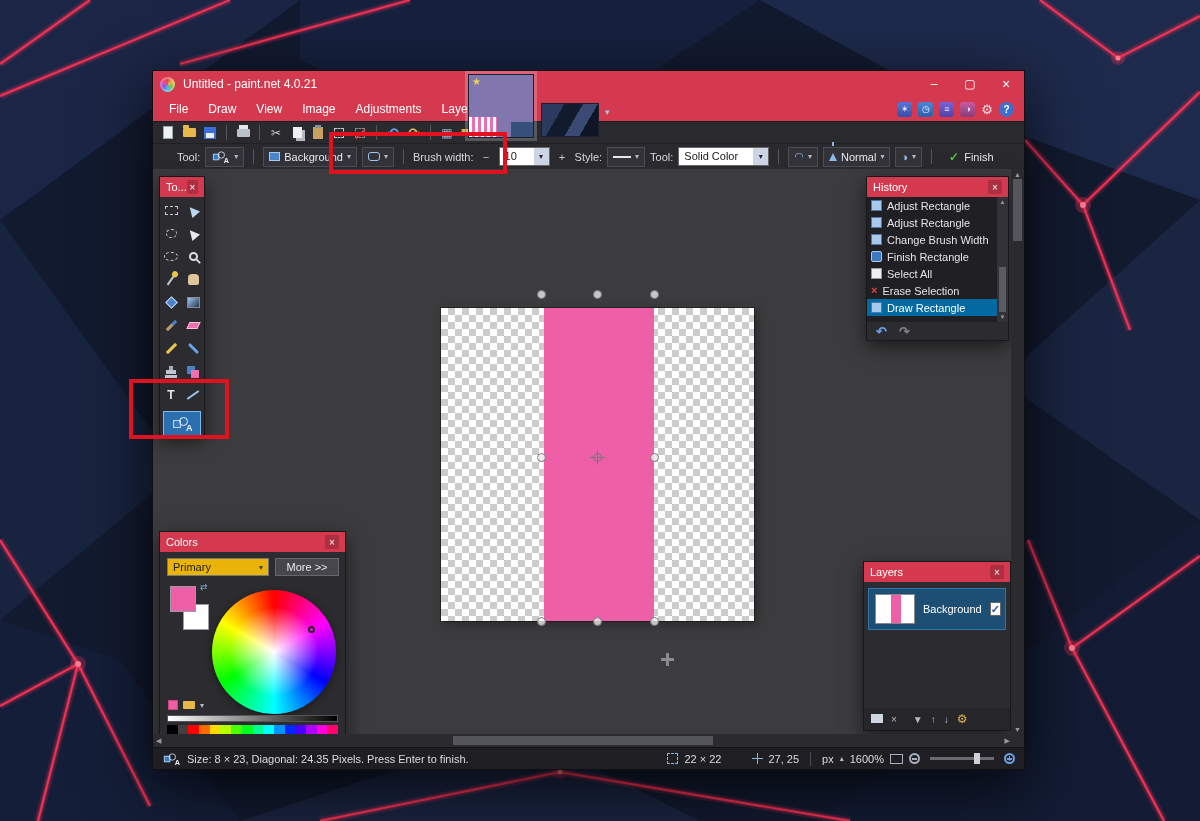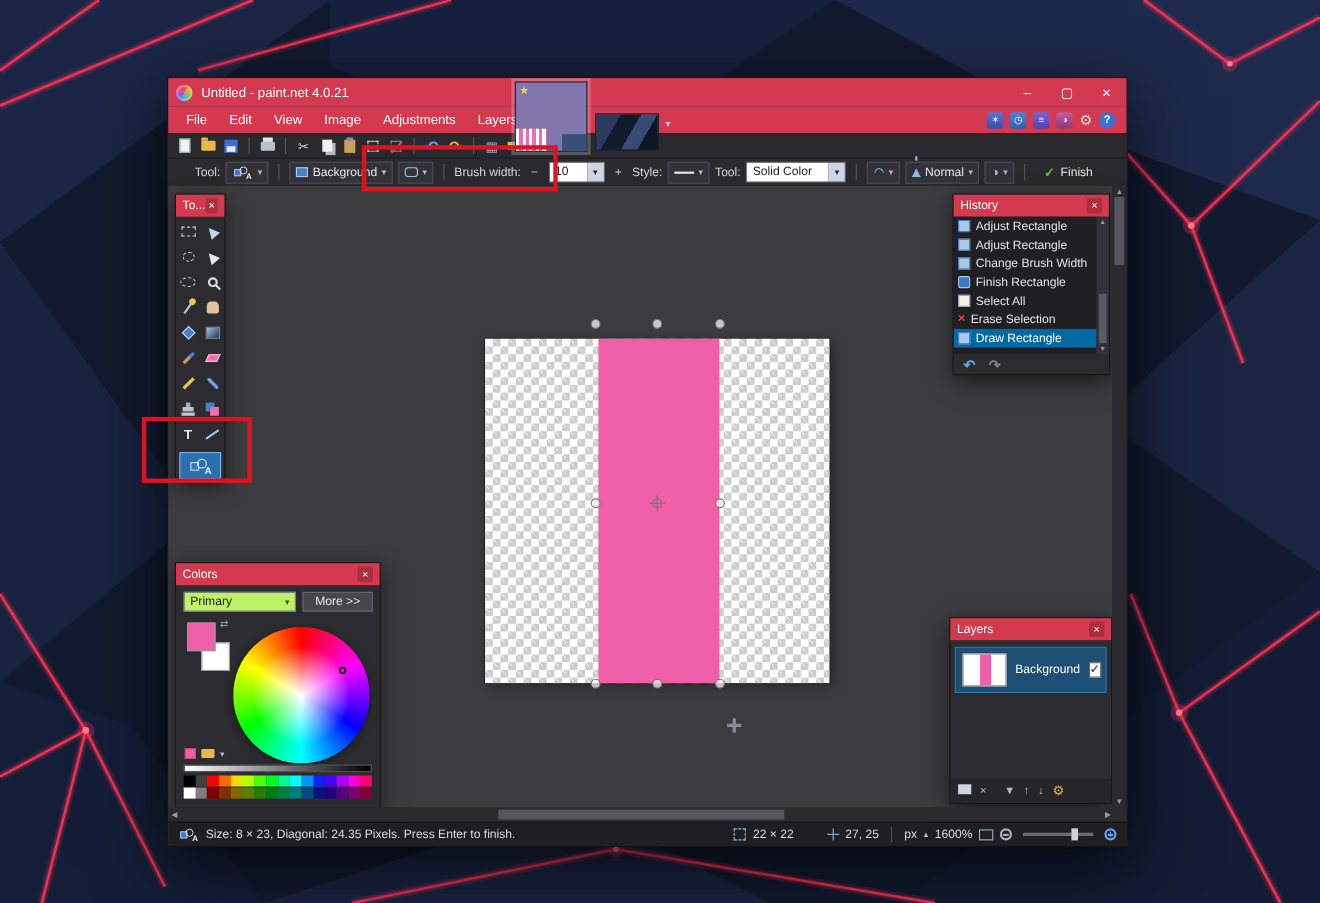--- a/index.html
+++ b/index.html
@@ -124,22 +124,22 @@
 .hic-doc{background:#f0f0f2;border:1px solid #999;}
 .hic-x{width:auto;color:#e04848;font-weight:bold;font-size:11px;line-height:11px;}
 .hsb{position:absolute;right:0;top:20px;bottom:18px;width:11px;background:#323238;color:#9a9aa2;font-size:7px;text-align:center;}
 .hsb-up{position:absolute;top:1px;left:0;right:0;}
 .hsb-dn{position:absolute;bottom:1px;left:0;right:0;}
 .hthumb{position:absolute;left:2px;right:2px;top:56%;height:36%;background:#5a5a62;}
 .hfoot{position:absolute;left:0;right:0;bottom:0;height:18px;background:#2c2c30;display:flex;align-items:center;gap:12px;padding-left:9px;font-size:13px;font-weight:bold;}
 .hundo{color:#6aa2e8;}
 .hredo{color:#80808a;}
 
-#p-colors{left:6px;top:440px;width:187px;height:224px;}
-.c-mode{position:absolute;left:7px;top:26px;width:102px;height:18px;background:#bef264;color:#222;border:1px solid #777;display:flex;align-items:center;padding:0 5px;}
+#p-colors{left:6px;top:460px;width:187px;height:224px;}
+.c-mode{position:absolute;left:7px;top:26px;width:102px;height:18px;background:#eab308;color:#222;border:1px solid #777;display:flex;align-items:center;padding:0 5px;}
 .c-mode .caret{margin-left:auto;color:#444;}
 .c-more{position:absolute;left:115px;top:26px;width:64px;height:18px;background:#46464c;border:1px solid #66666e;color:#e8e8ec;display:flex;align-items:center;justify-content:center;}
 .sw{position:absolute;width:26px;height:26px;border:1px solid #9a9aa2;}
 .sw-pri{left:10px;top:54px;background:#ef5fa7;z-index:2;}
 .sw-sec{left:23px;top:72px;background:#fff;}
 .sw-swap{position:absolute;left:40px;top:50px;color:#8ab4e0;font-size:9px;}
 .wheel{position:absolute;left:52px;top:58px;width:124px;height:124px;border-radius:50%;background:radial-gradient(closest-side,#ffffff,rgba(255,255,255,0) 72%),conic-gradient(#ff0000,#ff00ff,#0000ff,#00ffff,#00ff00,#ffff00,#ff0000);box-shadow:0 2px 8px rgba(0,0,0,.4);}
 .wheel-dot{position:absolute;left:148px;top:94px;width:7px;height:7px;border:2px solid #2a2a2a;border-radius:50%;z-index:3;}
 .pal-mini{position:absolute;left:8px;top:168px;display:flex;align-items:center;gap:5px;}
 .pm-swatch{width:10px;height:10px;background:#ef5fa7;border:1px solid #c8487e;}
@@ -245,21 +245,21 @@
     <span class="title-text">Untitled - paint.net 4.0.21</span>
     <span class="wbtns">
       <span class="wbtn">–</span>
       <span class="wbtn">▢</span>
       <span class="wbtn">×</span>
     </span>
   </div>
 
   <div class="menubar">
     <span class="menu-item">File</span>
-    <span class="menu-item">Edit</span>
+    <span class="menu-item">Draw</span>
     <span class="menu-item">View</span>
     <span class="menu-item">Image</span>
     <span class="menu-item">Adjustments</span>
     <span class="menu-item">Layers</span>
     <span class="menu-item">Effects</span>
     <span class="menu-right">
       <span class="hbtn hb1">✶</span>
       <span class="hbtn hb2">◷</span>
       <span class="hbtn hb3">≡</span>
       <span class="hbtn hb4">◑</span>

